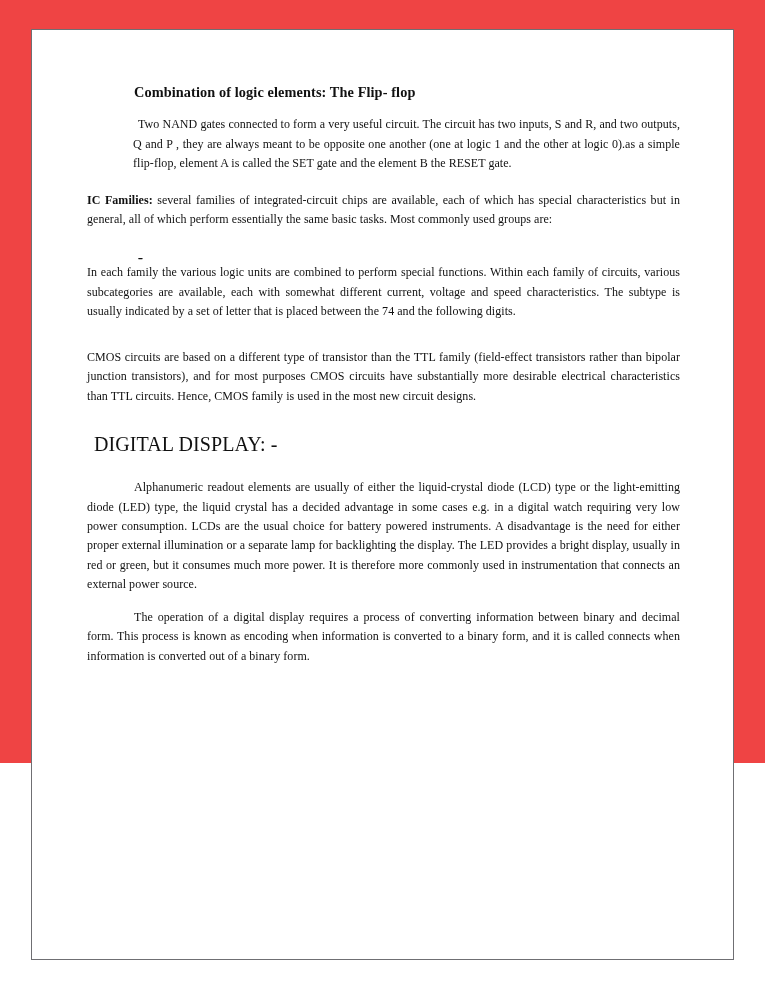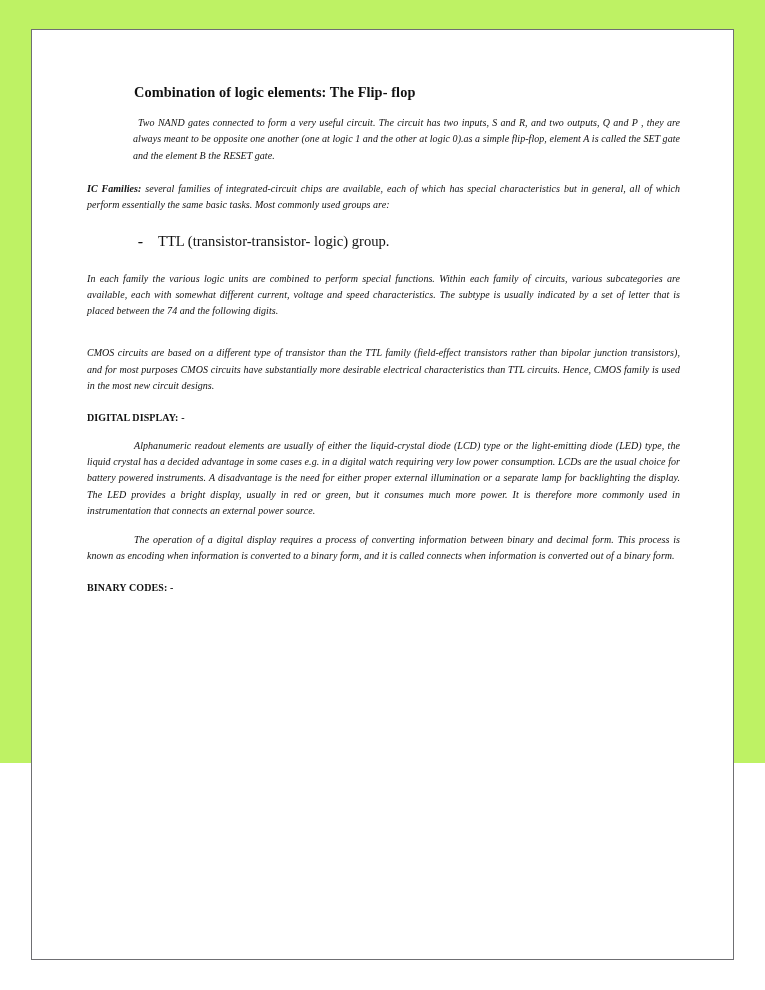--- a/index.html
+++ b/index.html
@@ -12,21 +12,21 @@
     background: #ffffff;
     font-family: "Liberation Serif", "DejaVu Serif", serif;
     color: #111111;
     overflow: hidden;
   }
 
   .page-canvas {
     position: relative;
     width: 765px;
     height: 763px;
-    background: #bef264;
+    background: #ef4444;
   }
 
   
   .page-border {
     position: absolute;
     left: 31px;
     top: 29px;
     width: 703px;
     height: 931px;
     border: 1px solid #6f6f73;
@@ -43,35 +43,34 @@
 
   .doc-heading {
     font-size: 14.3px;
     font-weight: bold;
     line-height: 1.35;
     margin: 0 0 0 47px;
     letter-spacing: 0.1px;
   }
 
   .section-heading {
-    font-size: 10px;
-    font-weight: bold;
+    font-size: 20px;
+    font-weight: normal;
     line-height: 1.4;
-    margin: 0;
+    margin: 7px;
     letter-spacing: 0.1px;
   }
 
   p.body-text {
-    font-size: 10px;
+    font-size: 12px;
     line-height: 1.62;
     text-align: justify;
     text-justify: inter-word;
     margin: 0;
     letter-spacing: 0.05px;
-    font-style: italic;
   }
 
   p.indent-first {
     text-indent: 47px;
   }
 
   p.indent-small {
     text-indent: 5px;
   }
 
@@ -126,21 +125,20 @@
     <p class="body-text"><span class="lead-run">IC Families:</span><span> several families of integrated-circuit chips are available, each of which has special characteristics but in general, all of which perform essentially the same basic tasks. Most commonly used groups are:</span></p>
 
     <div class="gap-md"></div>
 
     <ul class="dash-list">
       <li>
         <span class="dash-marker">-</span>
       </li>
       <li>
         <span class="dash-marker">-</span>
-        <span>TTL (transistor-transistor- logic) group.</span>
       </li>
     </ul>
 
     <div class="gap-md"></div>
 
     <p class="body-text">In each family the various logic units are combined to perform special functions. Within each family of circuits, various subcategories are available, each with somewhat different current, voltage and speed characteristics. The subtype is usually indicated by a set of letter that is placed between the 74 and the following digits.</p>
 
     <div class="gap-sm"></div>
 
 
@@ -155,18 +153,17 @@
     <div class="gap-sm"></div>
 
     <p class="body-text indent-first">Alphanumeric readout elements are usually of either the liquid-crystal diode (LCD) type or the light-emitting diode (LED) type, the liquid crystal has a decided advantage in some cases e.g. in a digital watch requiring very low power consumption. LCDs are the usual choice for battery powered instruments. A disadvantage is the need for either proper external illumination or a separate lamp for backlighting the display. The LED provides a bright display, usually in red or green, but it consumes much more power. It is therefore more commonly used in instrumentation that connects an external power source.</p>
 
     <div class="gap-sm"></div>
 
     <p class="body-text indent-first">The operation of a digital display requires a process of converting information between binary and decimal form. This process is known as encoding when information is converted to a binary form, and it is called connects when information is converted out of a binary form.</p>
 
     <div class="gap-md"></div>
 
-    <h2 class="section-heading">BINARY CODES: -</h2>
 
     <div class="gap-md"></div>
 
   </div>
 </div>
 
 </body></html>

